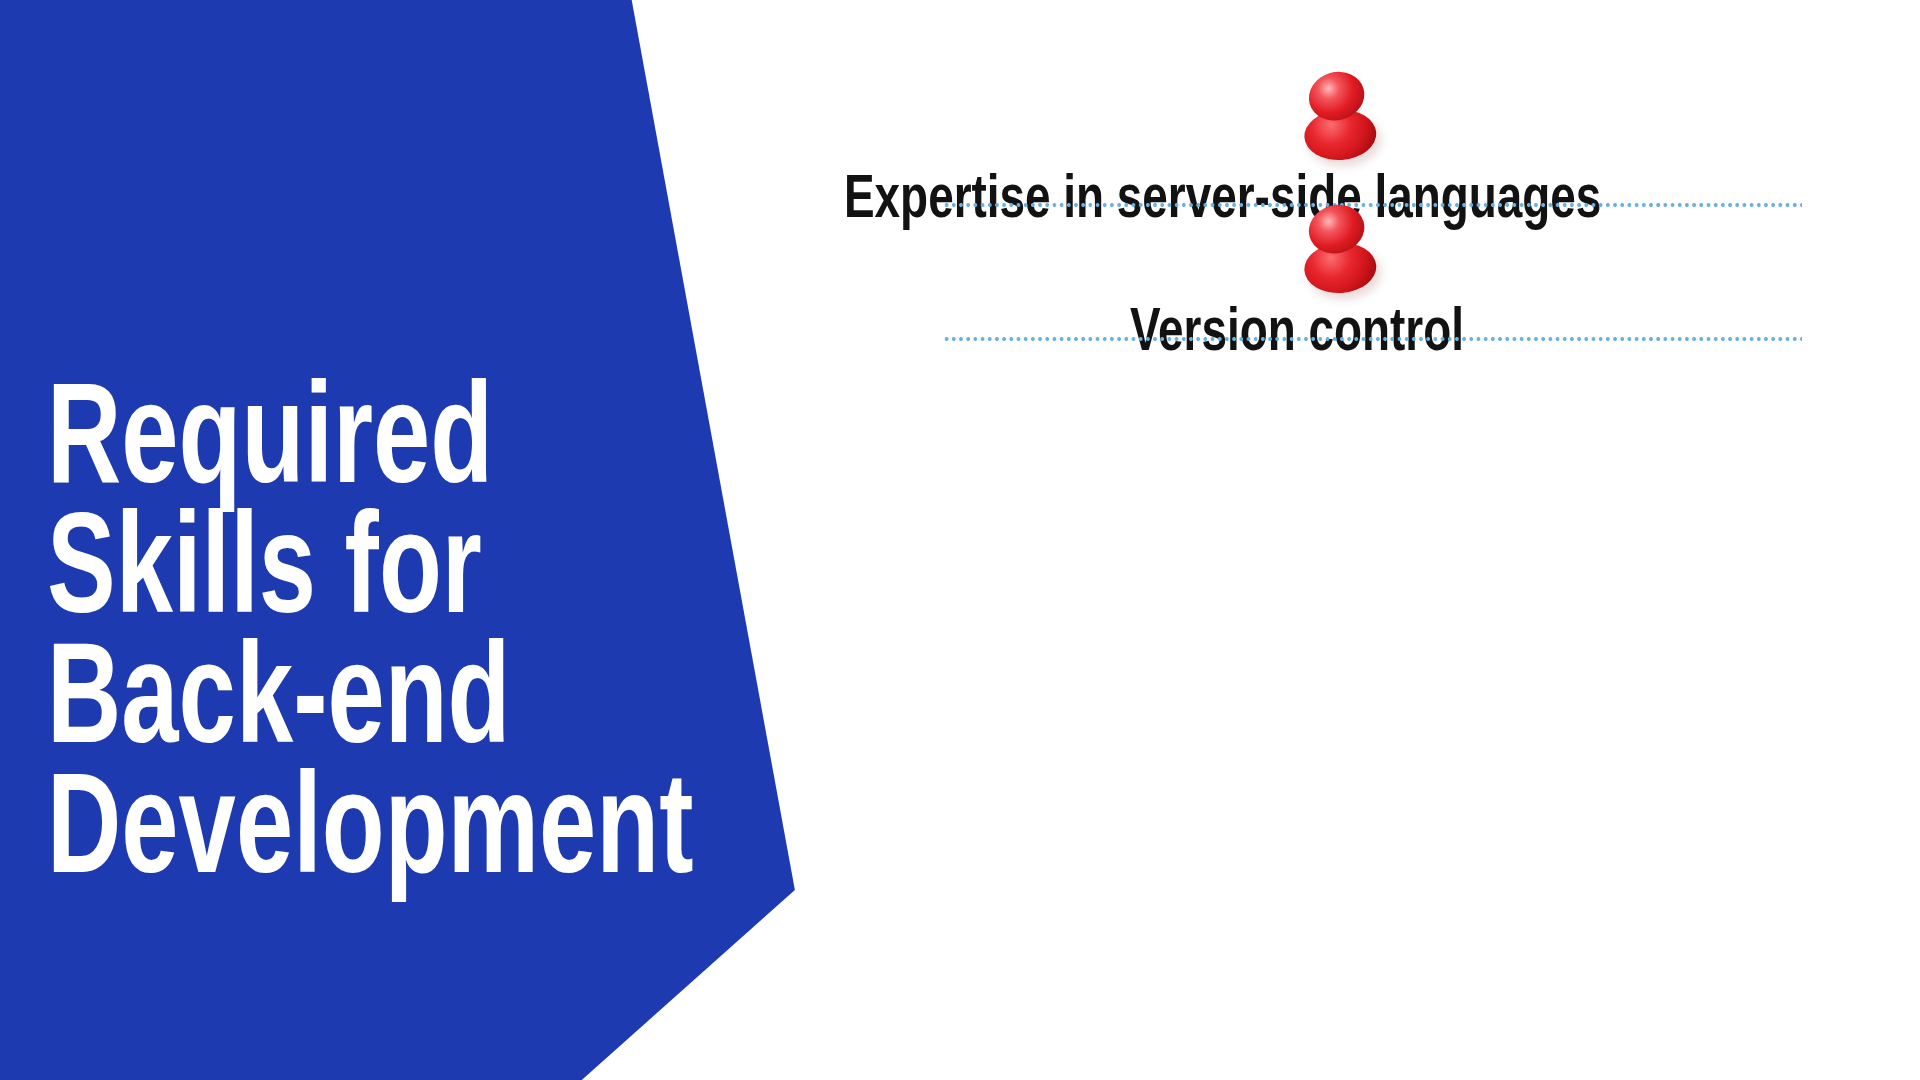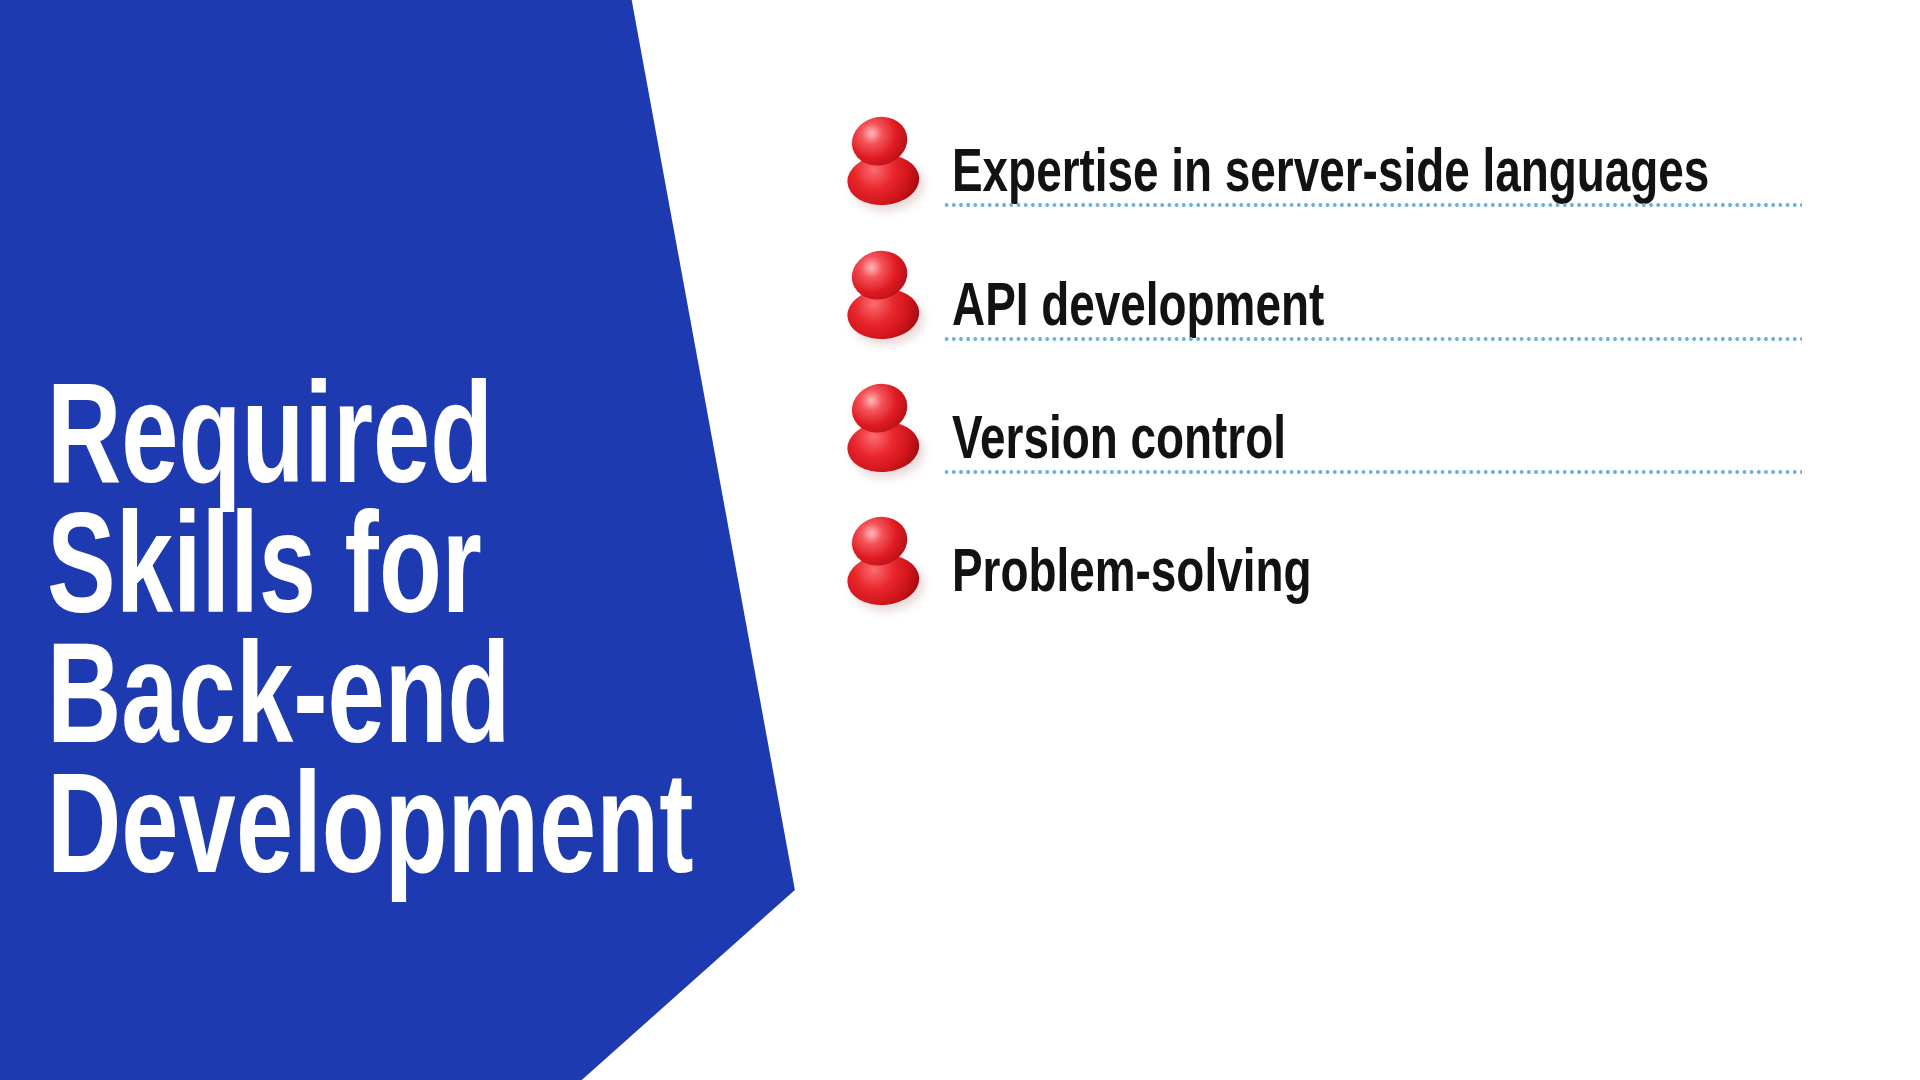--- a/index.html
+++ b/index.html
@@ -42,23 +42,24 @@
   .skills-list {
     position: absolute;
     left: 842px;
     top: 72px;
     width: 993px;
   }
   .skill-row {
     position: relative;
     height: 133.3px;
     display: flex;
-    align-items: flex-end;
+    align-items: center;
     padding-left: 3px;
     box-sizing: border-box;
+    flex-direction: column;
   }
   .skill-label {
     margin-left: 31px;
     font-size: 62px;
     font-weight: 700;
     color: var(--item-text-color, #121212);
     transform: scaleX(0.74);
     transform-origin: left center;
     white-space: nowrap;
   }
@@ -128,43 +129,26 @@
       <div class="pin-neck"></div>
       <div class="pin-base"></div>
       <div class="pin-cap"></div>
     </div>
     <div class="skill-label">Expertise in server-side languages</div>
     <div class="divider"></div>
   </div>
 
 
 
-  <div class="skill-row">
-    <div class="pin">
-      <div class="pin-neck"></div>
-      <div class="pin-base"></div>
-      <div class="pin-cap"></div>
-    </div>
-    <div class="skill-label">API development</div>
-    <div class="divider"></div>
-  </div>
 
   <div class="skill-row">
     <div class="pin">
       <div class="pin-neck"></div>
       <div class="pin-base"></div>
       <div class="pin-cap"></div>
     </div>
     <div class="skill-label">Version control</div>
     <div class="divider"></div>
   </div>
 
 
-  <div class="skill-row">
-    <div class="pin">
-      <div class="pin-neck"></div>
-      <div class="pin-base"></div>
-      <div class="pin-cap"></div>
-    </div>
-    <div class="skill-label">Problem-solving</div>
-  </div>
 
 </div>
 
 </body></html>

